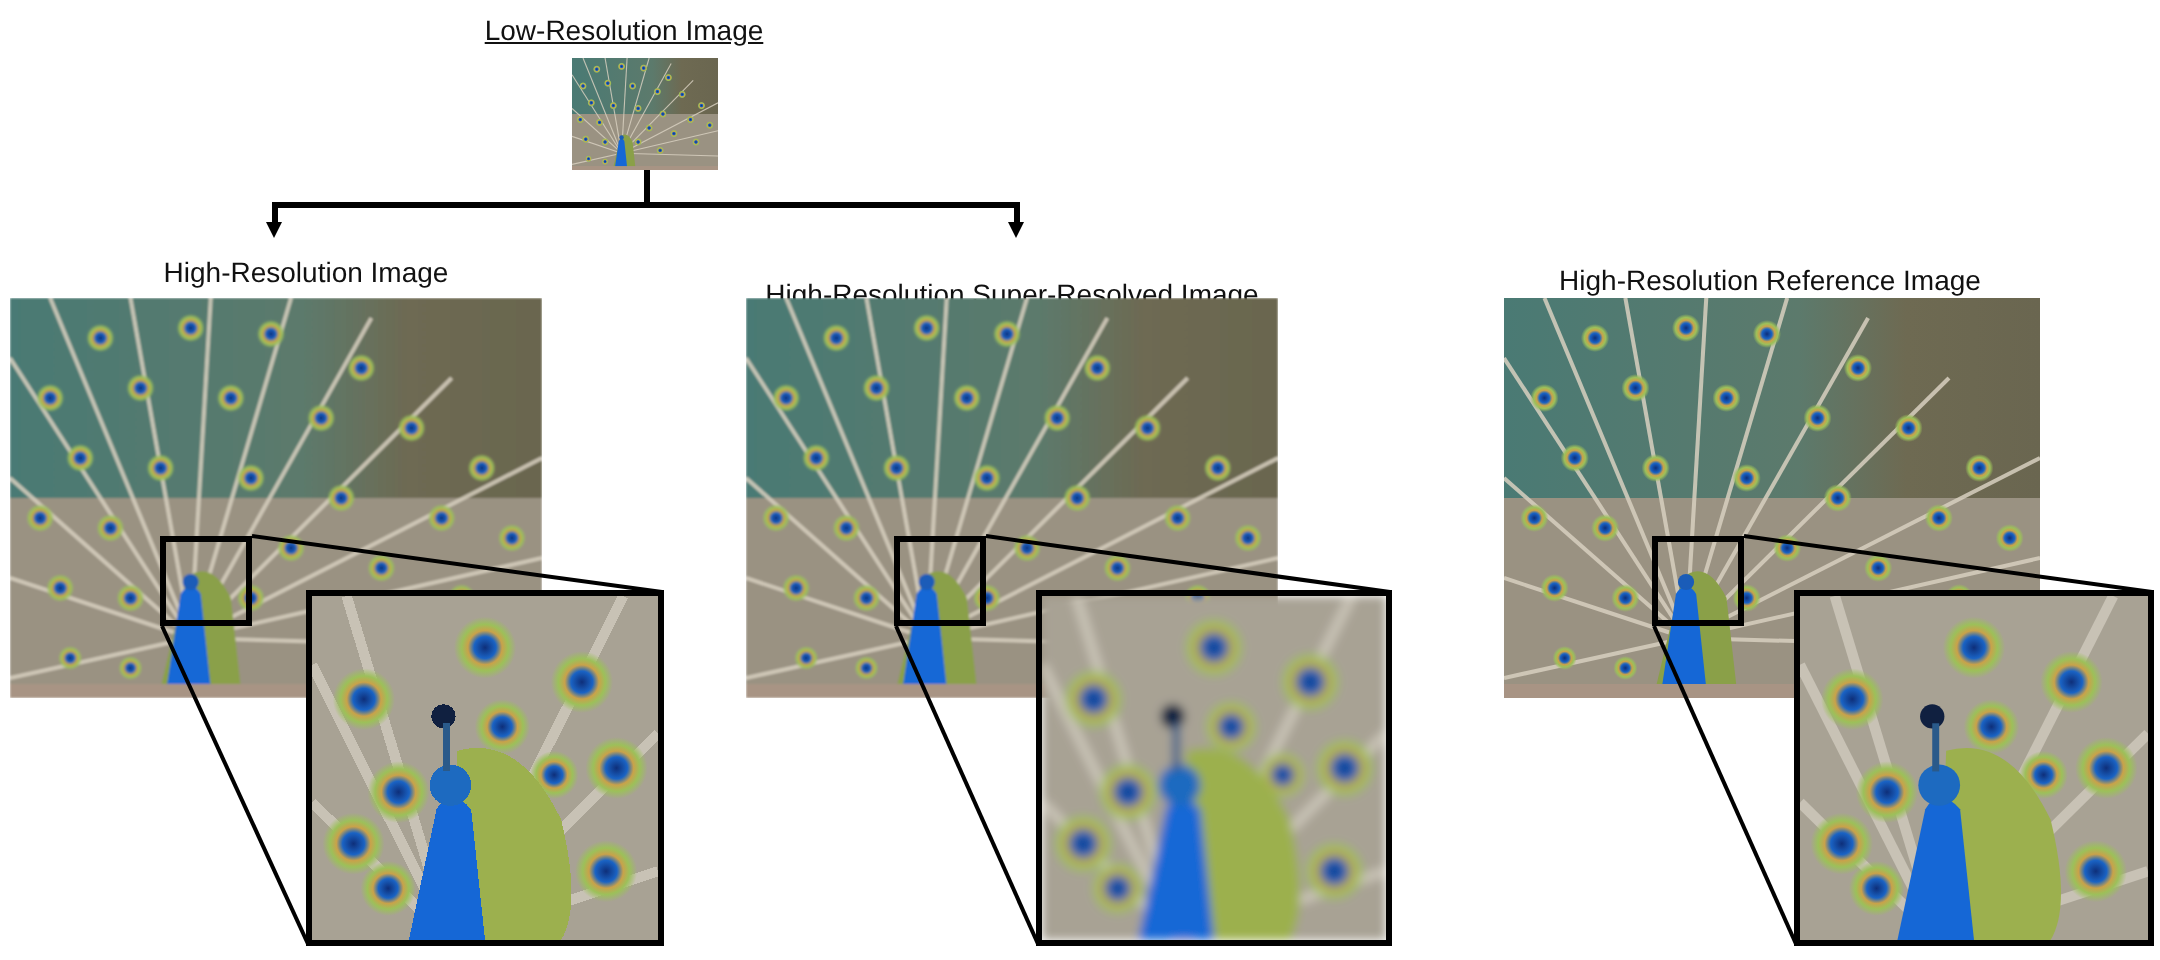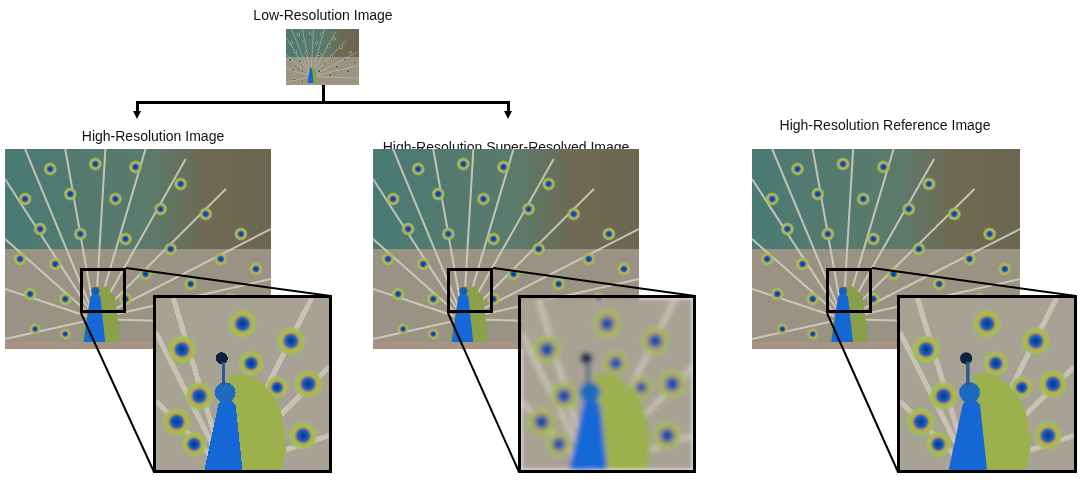--- a/index.html
+++ b/index.html
@@ -8,38 +8,38 @@
   .img { position: absolute; overflow: hidden; }
   .line { position: absolute; background: #000; }
   .arrowhead { position: absolute; width: 0; height: 0; border-left: 4px solid transparent; border-right: 4px solid transparent; border-top: 8px solid #000; }
   .box { position: absolute; border: 3px solid #000; box-sizing: border-box; }
   .zoom { position: absolute; border: 3px solid #000; box-sizing: border-box; overflow: hidden; }
   svg.connect { position: absolute; left: 0; top: 0; pointer-events: none; }
 </style>
 </head>
 <body>
 
-<div class="label" style="left:323px; top:7px;">Low-Resolution Image</div>
+<div class="label" style="left:312px; top:7px;text-decoration:underline;">Low-Resolution Image</div>
 
 <div class="img" style="left:286px; top:29px; width:73px; height:56px;">
   <svg width="73" height="56" viewBox="0 0 265 200" preserveAspectRatio="none">
     <use href="#peacock"></use>
   </svg>
 </div>
 
 <div class="line" style="left:322px; top:85px; width:3px; height:17px;"></div>
 <div class="line" style="left:136px; top:101px; width:374px; height:3px;"></div>
 <div class="line" style="left:136px; top:101px; width:3px; height:12px;"></div>
 <div class="arrowhead" style="left:133px; top:111px;"></div>
 <div class="line" style="left:507px; top:101px; width:3px; height:12px;"></div>
 <div class="arrowhead" style="left:504px; top:111px;"></div>
 
 <div class="label" style="left:153px; top:128px;">High-Resolution Image</div>
 <div class="label" style="left:506px; top:128px;margin-top:11px;">High-Resolution Super-Resolved Image</div>
-<div class="label" style="left:885px; top:117px;">High-Resolution Reference Image</div>
+<div class="label" style="left:885px; top:132px;">High-Resolution Reference Image</div>
 
 <svg width="0" height="0" style="position:absolute">
   <defs>
     <radialGradient id="eye" cx="50%" cy="50%" r="50%">
       <stop offset="0%" stop-color="#0e2f7a"></stop>
       <stop offset="35%" stop-color="#1a63c4"></stop>
       <stop offset="55%" stop-color="#c9a24a"></stop>
       <stop offset="75%" stop-color="#9cc05a"></stop>
       <stop offset="100%" stop-color="#9cc05a" stop-opacity="0"></stop>
     </radialGradient>

